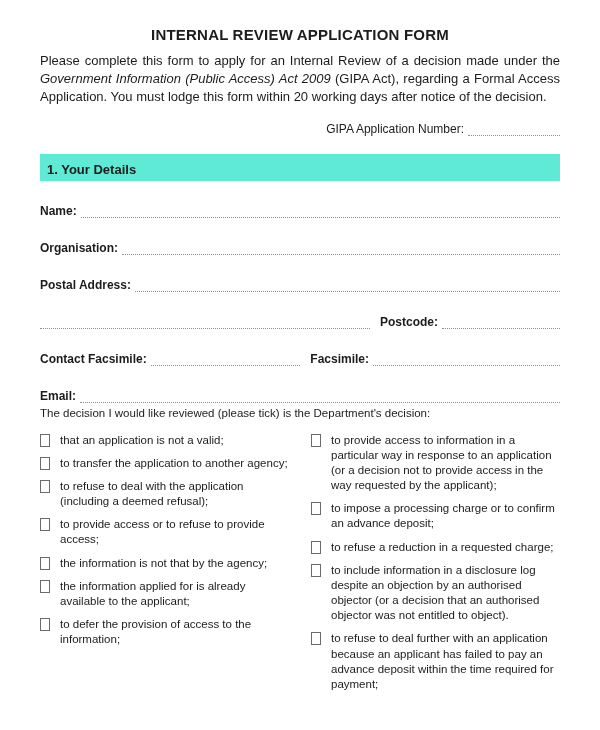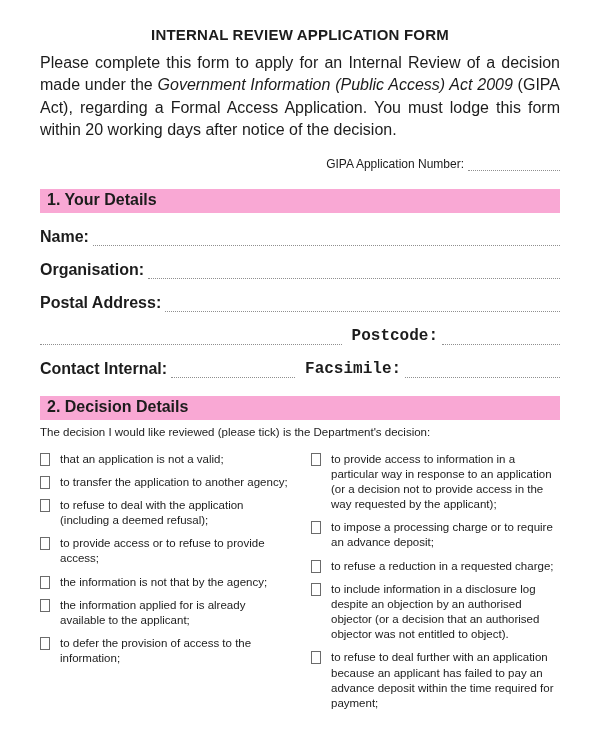--- a/index.html
+++ b/index.html
@@ -14,21 +14,21 @@
 
   .title {
     text-align: center;
     font-size: 15px;
     font-weight: bold;
     letter-spacing: .2px;
     margin-bottom: 9px;
   }
 
   .intro {
-    font-size: 16px;
+    font-size: 13px;
     line-height: 1.4;
     text-align: justify;
   }
   .intro i { font-style: italic; }
 
   .gipa-row {
     display: flex;
     justify-content: flex-end;
     align-items: flex-end;
     margin-top: 15px;
@@ -37,36 +37,36 @@
   .gipa-row .flabel { font-weight: normal; margin-right: 4px; }
 
   .line {
     border-bottom: 1px dotted #8f8f8f;
     height: 13px;
     display: inline-block;
   }
   .fill { flex: 1 1 auto; }
 
   .section-bar {
-    background: #f9a8d4;
+    background: #5eead4;
     font-weight: bold;
-    font-size: 16px;
-    padding: 2px 7px 4px 7px;
+    font-size: 13px;
+    padding: 8px 7px 4px 7px;
     margin-top: 18px;
     margin-bottom: 6px;
   }
 
   .field-row {
     display: flex;
     align-items: flex-end;
-    font-size: 16px;
-    margin-top: 15px;
+    font-size: 12px;
+    margin-top: 23px;
   }
   .field-row .flabel { font-weight: bold; white-space: nowrap; margin-right: 4px; }
-  .field-row .mid-label { margin-left: 10px; font-family: Liberation Mono, monospace; }
+  .field-row .mid-label { margin-left: 10px; }
   .w118 { width: 118px; flex: 0 0 auto; }
   .flex125 { flex: 1.25 1 auto; }
 
   .instruction {
     font-size: 11.5px;
     margin-top: 4px;
     margin-bottom: 14px;
   }
 
   .check-columns { display: flex; gap: 22px; }
@@ -119,28 +119,31 @@
     <span class="line fill"></span>
   </div>
 
   <div class="field-row">
     <span class="line fill"></span>
     <span class="flabel mid-label">Postcode:</span>
     <span class="line w118"></span>
   </div>
 
   <div class="field-row">
-    <span class="flabel">Contact Internal:</span>
+    <span class="flabel">Contact Facsimile:</span>
     <span class="line fill"></span>
     <span class="flabel mid-label">Facsimile:</span>
     <span class="line fill flex125"></span>
   </div>
 
-
-  <div class="section-bar">2. Decision Details</div>
+  <div class="field-row">
+    <span class="flabel">Email:</span>
+    <span class="line fill"></span>
+  </div>
+
 
   <div class="instruction">The decision I would like reviewed (please tick) is the Department's decision:</div>
 
   <div class="check-columns">
 
     <div class="check-col">
       <div class="check-item">
         <span class="checkbox"></span>
         <span class="check-label">that an application is not a valid;</span>
       </div>
@@ -170,21 +173,21 @@
       </div>
     </div>
 
     <div class="check-col">
       <div class="check-item">
         <span class="checkbox"></span>
         <span class="check-label">to provide access to information in a particular way in response to an application (or a decision not to provide access in the way requested by the applicant);</span>
       </div>
       <div class="check-item">
         <span class="checkbox"></span>
-        <span class="check-label">to impose a processing charge or to require an advance deposit;</span>
+        <span class="check-label">to impose a processing charge or to confirm an advance deposit;</span>
       </div>
       <div class="check-item">
         <span class="checkbox"></span>
         <span class="check-label">to refuse a reduction in a requested charge;</span>
       </div>
       <div class="check-item">
         <span class="checkbox"></span>
         <span class="check-label">to include information in a disclosure log despite an objection by an authorised objector (or a decision that an authorised objector was not entitled to object).</span>
       </div>
       <div class="check-item">

